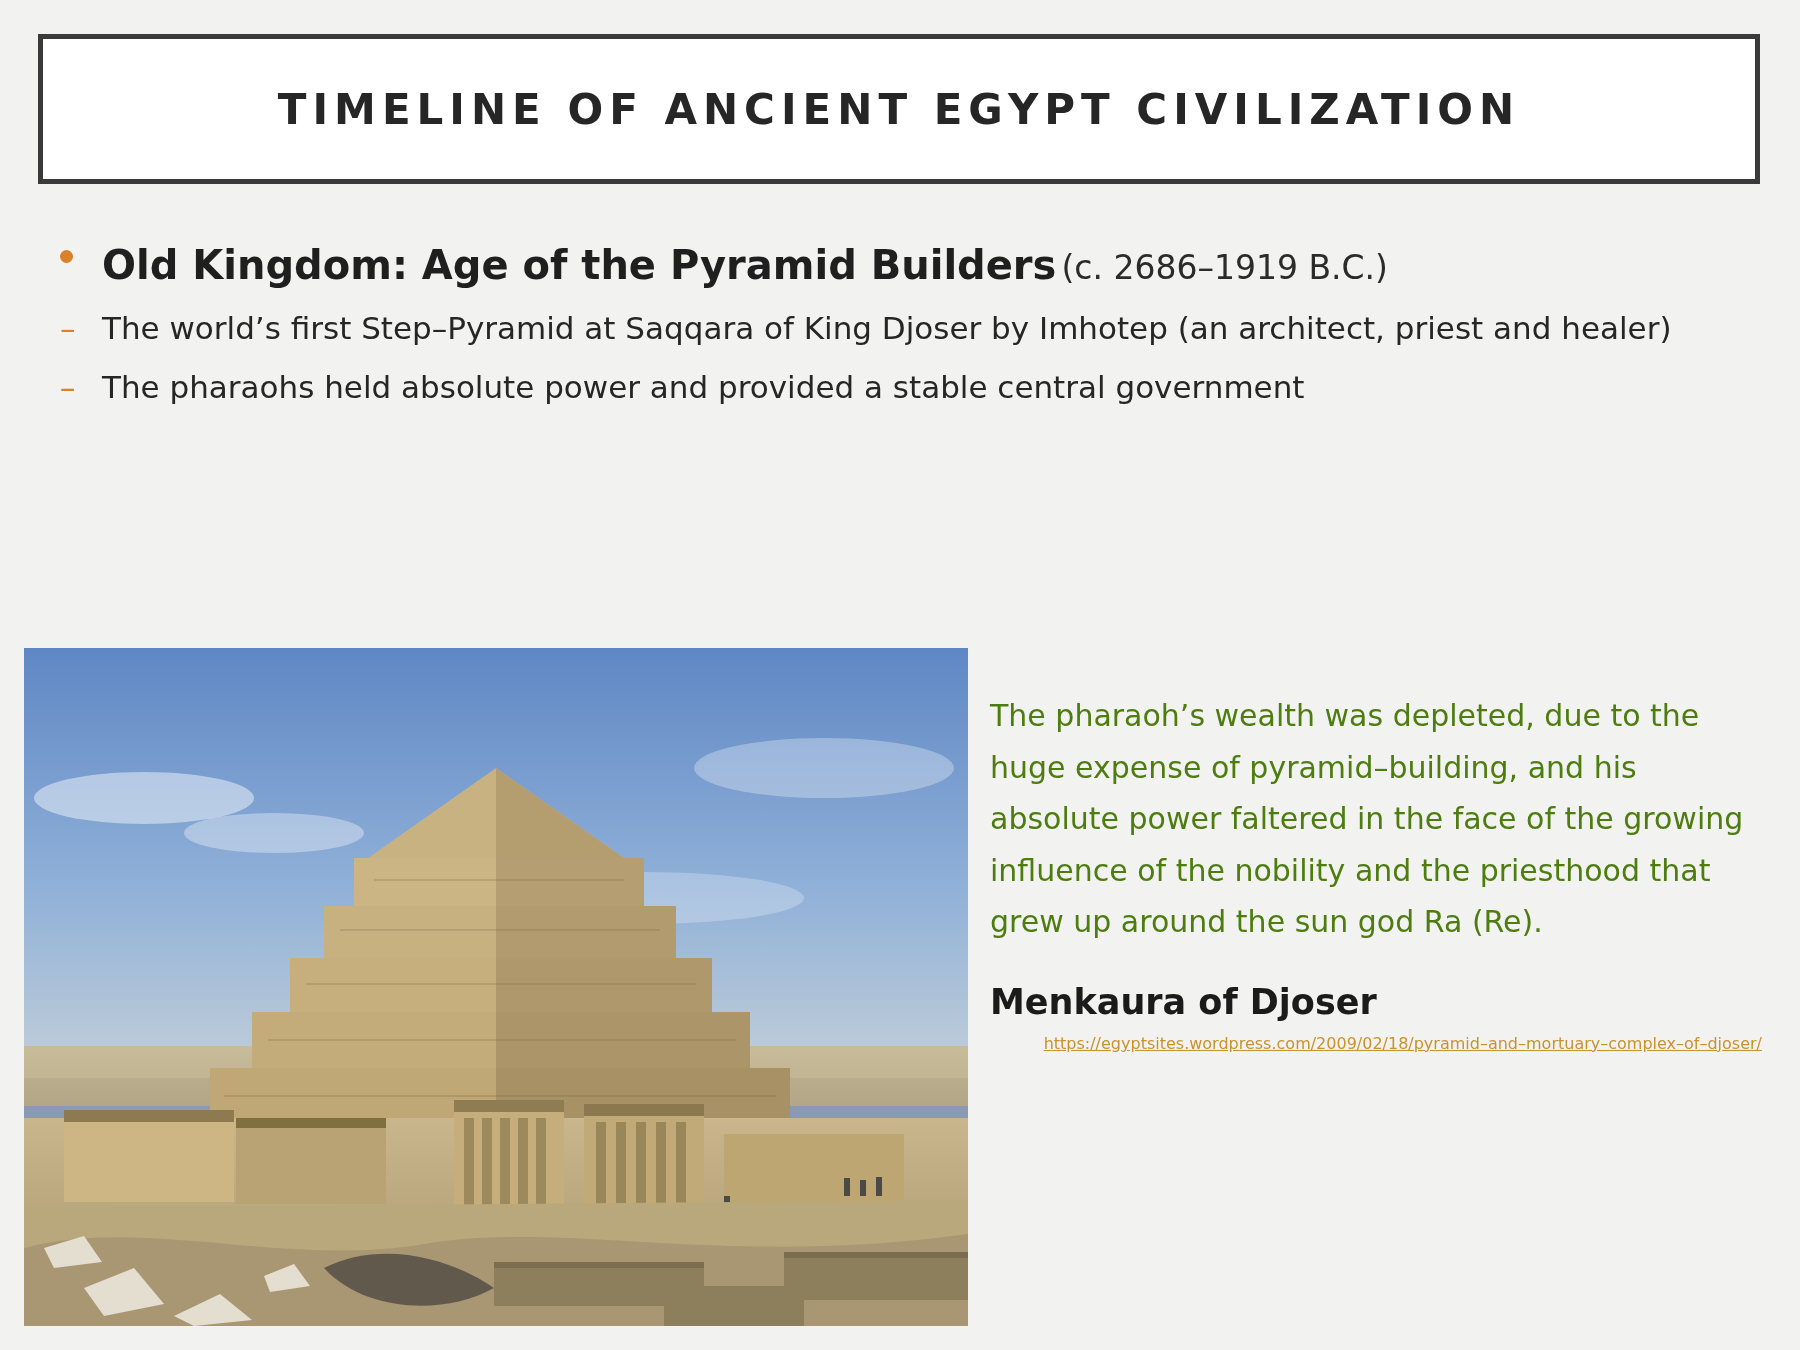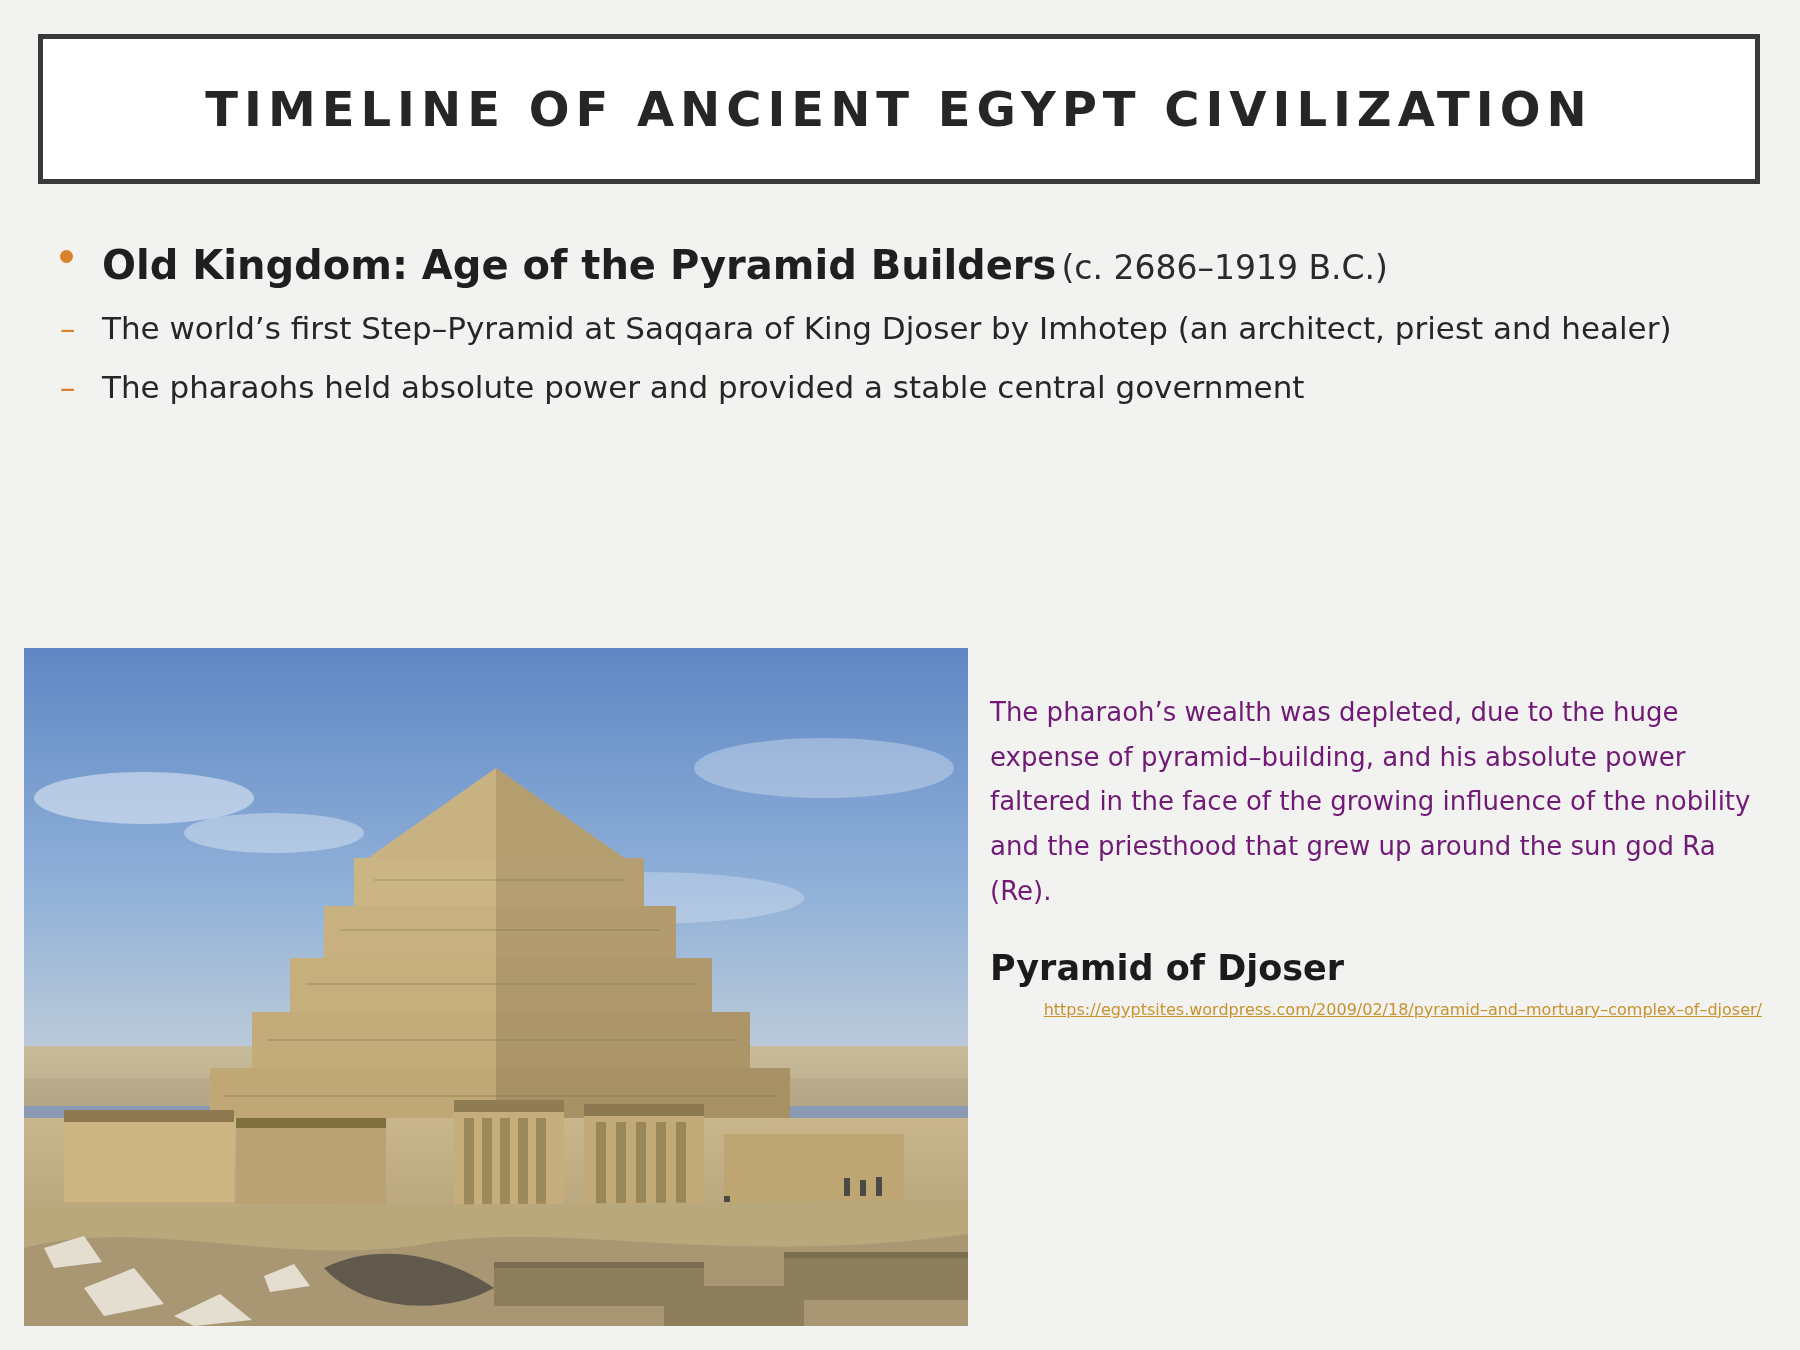--- a/index.html
+++ b/index.html
@@ -29,21 +29,21 @@
     width: 1722px;
     height: 150px;
     background: #ffffff;
     border: 5px solid #3a3a3a;
     box-sizing: border-box;
     display: flex;
     align-items: center;
     justify-content: center;
   }
   .title-text {
-    font-size: 48px;
+    font-size: 42px;
     font-weight: 700;
     letter-spacing: 6px;
     color: #262626;
     text-transform: uppercase;
     font-family: "DejaVu Sans", "Liberation Sans", sans-serif;
   }
 
   
   .bullets {
     position: absolute;
@@ -107,23 +107,23 @@
   .photo svg { display: block; }
 
   
   .right-col {
     position: absolute;
     left: 990px;
     top: 690px;
     width: 772px;
   }
   .right-para {
-    font-size: 26px;
+    font-size: 30px;
     line-height: 1.72;
-    color: #701a75;
+    color: #4d7c0f;
   }
   .right-caption {
     margin-top: 34px;
     font-size: 35px;
     font-weight: 700;
     color: #1b1b1b;
   }
   .right-link {
     margin-top: 10px;
     font-size: 16px;
@@ -273,17 +273,17 @@
         <g fill="#6e6247" opacity="0.6">
           <rect x="470" y="614" width="210" height="6"></rect>
           <rect x="760" y="604" width="184" height="6"></rect>
         </g>
       </g>
     </svg>
   </div>
 
   <div class="right-col">
     <div class="right-para">The pharaoh’s wealth was depleted, due to the huge expense of pyramid–building, and his absolute power faltered in the face of the growing influence of the nobility and the priesthood that grew up around the sun god Ra (Re).</div>
-    <div class="right-caption">Pyramid of Djoser</div>
+    <div class="right-caption">Menkaura of Djoser</div>
     <a class="right-link" href="#">https://egyptsites.wordpress.com/2009/02/18/pyramid–and–mortuary–complex–of–djoser/</a>
   </div>
 
 </div>
 
 </body></html>

